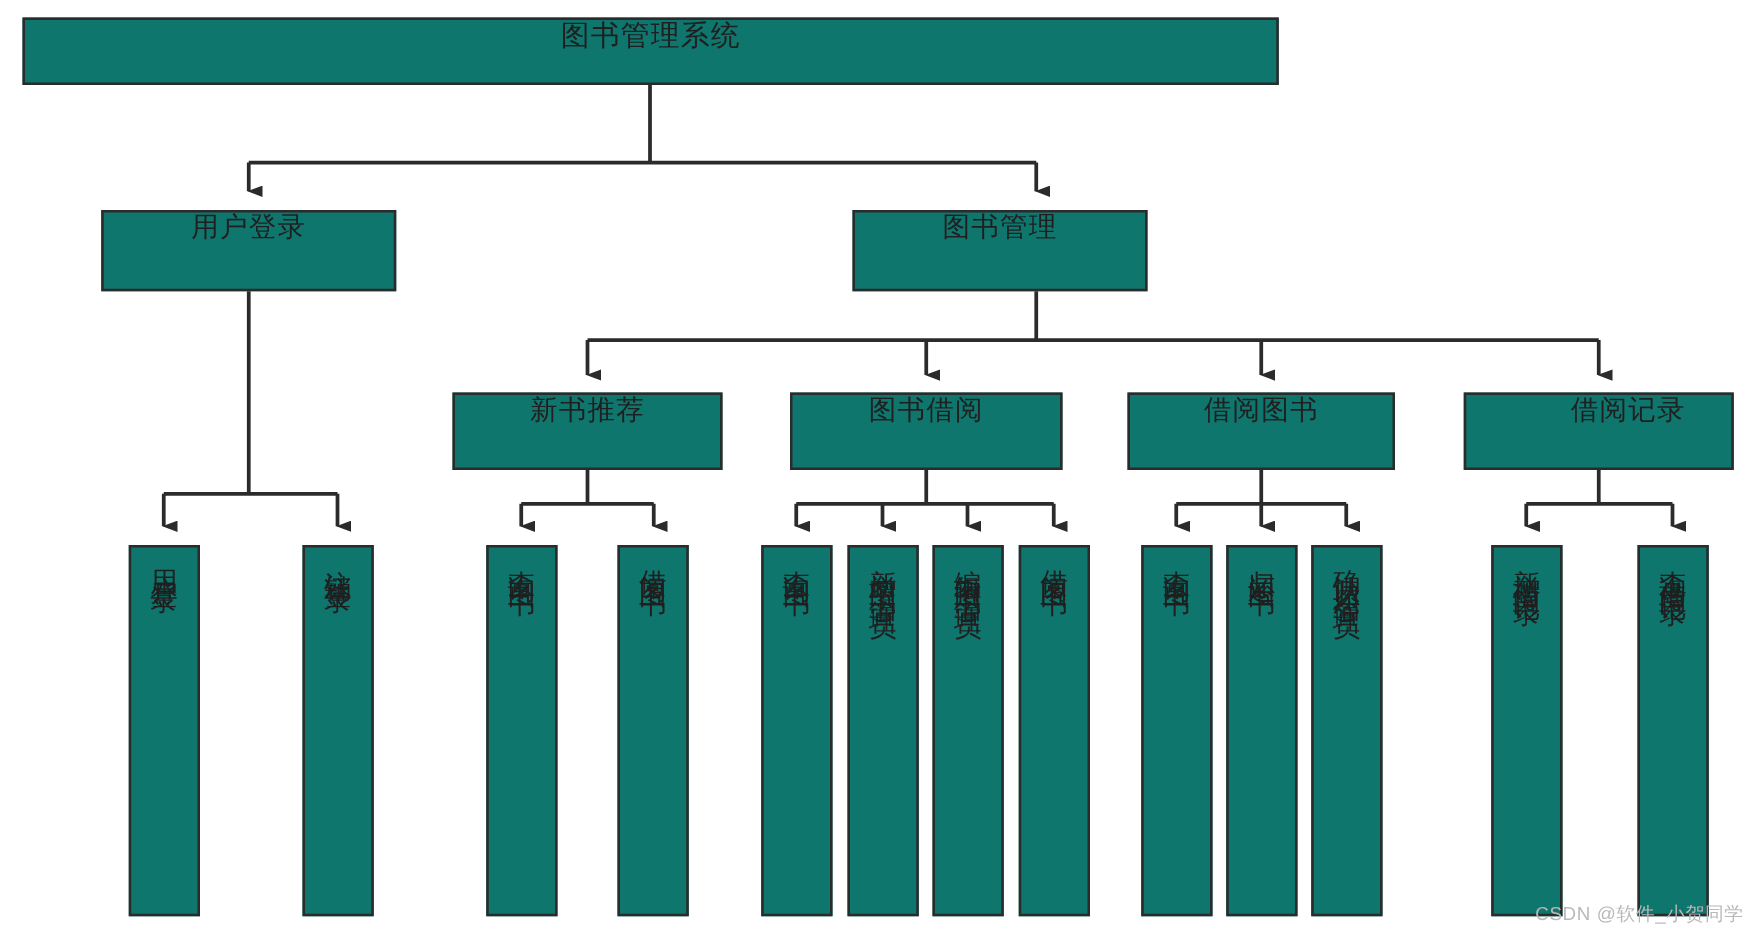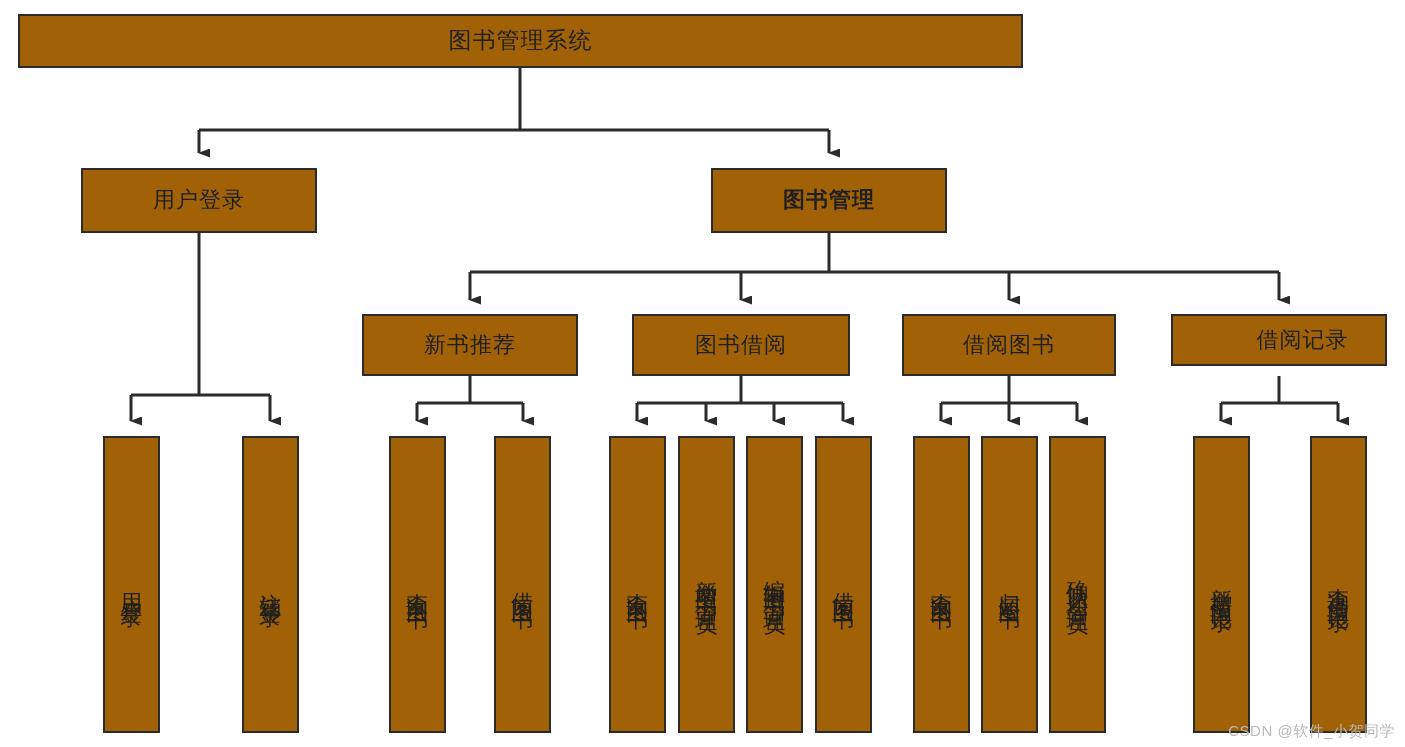--- a/index.html
+++ b/index.html
@@ -22,24 +22,24 @@
   svg.diagram-canvas {
     position: absolute;
     left: 0;
     top: 0;
     width: 1405px;
     height: 747px;
   }
   .node-box {
     position: absolute;
     box-sizing: border-box;
-    background: #a16207;
+    background: #0f766e;
     border: 2px solid #2b2b2b;
     display: flex;
-    align-items: center;
+    align-items: flex-start;
     justify-content: center;
     overflow: hidden;
   }
   .node-label-h {
     font-size: 22px;
     color: #1f1f1f;
     letter-spacing: 1px;
     line-height: 1.1;
     white-space: nowrap;
     text-align: center;
@@ -135,34 +135,34 @@
     </g>
   </svg>
 
   <div class="node-box node-root" style="left:18px; top:14px; width:1005px; height:54px;">
     <span class="node-label-h">图书管理系统</span>
   </div>
 
   <div class="node-box" style="left:81px; top:168px; width:236px; height:65px;">
     <span class="node-label-h">用户登录</span>
   </div>
-  <div class="node-box" style="left:711px; top:168px; width:236px; height:65px;font-weight:bold;">
+  <div class="node-box" style="left:682px; top:168px; width:236px; height:65px;">
     <span class="node-label-h">图书管理</span>
   </div>
 
   <div class="node-box" style="left:362px; top:314px; width:216px; height:62px;">
     <span class="node-label-h">新书推荐</span>
   </div>
   <div class="node-box" style="left:632px; top:314px; width:218px; height:62px;font-family:Liberation Serif, serif;">
     <span class="node-label-h">图书借阅</span>
   </div>
   <div class="node-box" style="left:902px; top:314px; width:214px; height:62px;">
     <span class="node-label-h">借阅图书</span>
   </div>
-  <div class="node-box" style="left:1171px; top:314px; width:216px; height:52px;padding-left:47px;">
+  <div class="node-box" style="left:1171px; top:314px; width:216px; height:62px;padding-left:47px;">
     <span class="node-label-h">借阅记录</span>
   </div>
 
   <div class="node-box" style="left:103px; top:436px; width:57px; height:297px;">
     <span class="node-label-v">用户登录</span>
   </div>
   <div class="node-box" style="left:242px; top:436px; width:57px; height:297px;">
     <span class="node-label-v">注销登录</span>
   </div>
 

